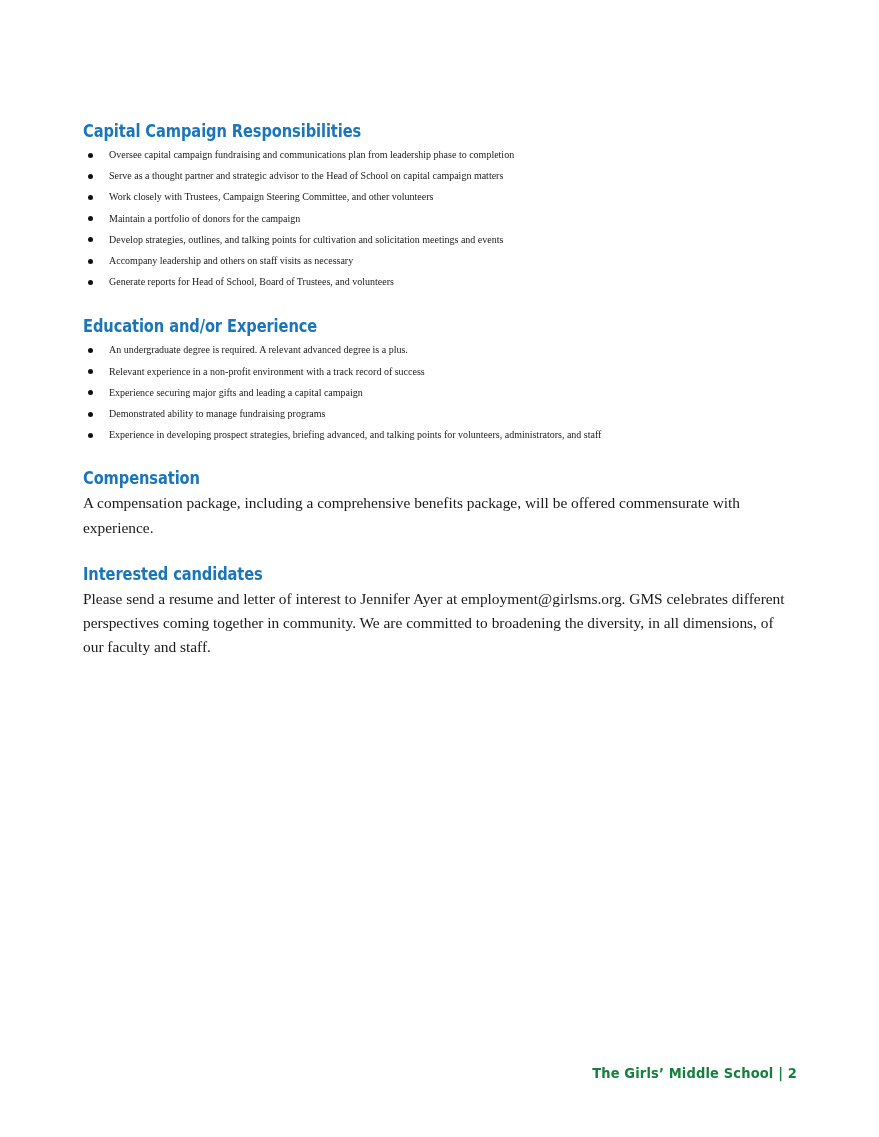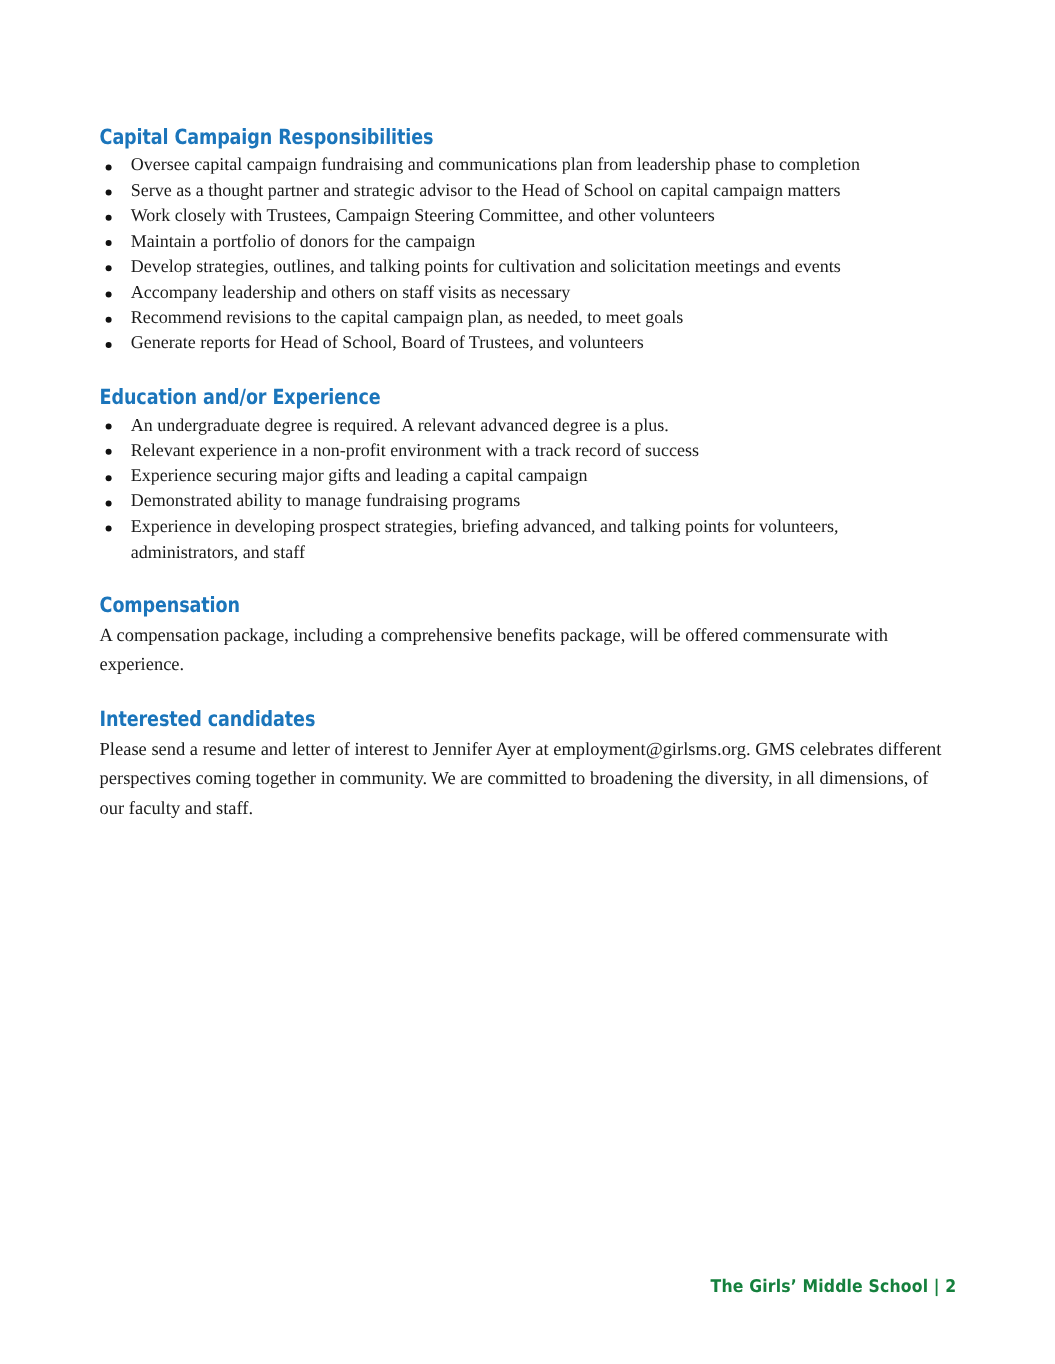--- a/index.html
+++ b/index.html
@@ -20,21 +20,21 @@
 
   .page {
     position: absolute;
     inset: 0;
     background: #ffffff;
   }
 
   .content {
     position: absolute;
     left: 83px;
-    top: 104px;
+    top: 120px;
     width: 706px;
   }
 
   
   .section-heading {
     font-family: "DejaVu Sans Condensed", "Liberation Sans Narrow", "Liberation Sans", sans-serif;
     font-weight: bold;
     font-size: 17.5px;
     line-height: 22px;
     color: #1b75bb;
@@ -58,21 +58,21 @@
 
   
   ul.bullets {
     list-style: none;
     margin: 2px 0 0 0;
     padding: 0;
   }
   ul.bullets > li {
     position: relative;
     padding-left: 26px;
-    font-size: 15px;
+    font-size: 10px;
     line-height: 21.2px;
     margin: 0;
   }
   ul.bullets > li::before {
     content: "";
     position: absolute;
     left: 5px;
     top: 8.5px;
     width: 5px;
     height: 5px;
@@ -114,21 +114,20 @@
 
     <div class="section sec-responsibilities">
       <h2 class="section-heading">Capital Campaign Responsibilities</h2>
       <ul class="bullets">
         <li>Oversee capital campaign fundraising and communications plan from leadership phase to completion</li>
         <li>Serve as a thought partner and strategic advisor to the Head of School on capital campaign matters</li>
         <li>Work closely with Trustees, Campaign Steering Committee, and other volunteers</li>
         <li>Maintain a portfolio of donors for the campaign</li>
         <li>Develop strategies, outlines, and talking points for cultivation and solicitation meetings and events</li>
         <li>Accompany leadership and others on staff visits as necessary</li>
-        <li>Recommend revisions to the capital campaign plan, as needed, to meet goals</li>
         <li>Generate reports for Head of School, Board of Trustees, and volunteers</li>
       </ul>
     </div>
 
     <div class="section sec-education">
       <h2 class="section-heading">Education and/or Experience</h2>
       <ul class="bullets">
         <li>An undergraduate degree is required. A relevant advanced degree is a plus.</li>
         <li>Relevant experience in a non-profit environment with a track record of success</li>
         <li>Experience securing major gifts and leading a capital campaign</li>

